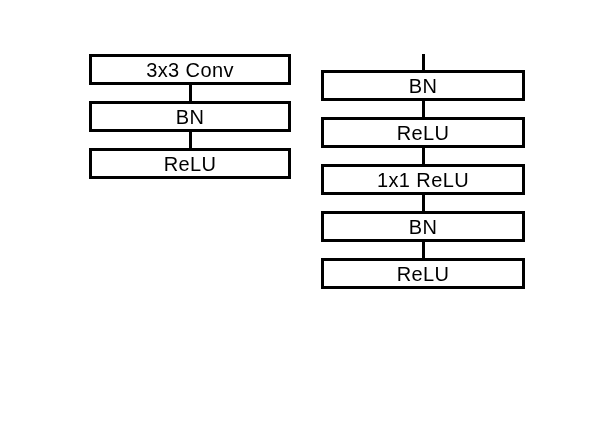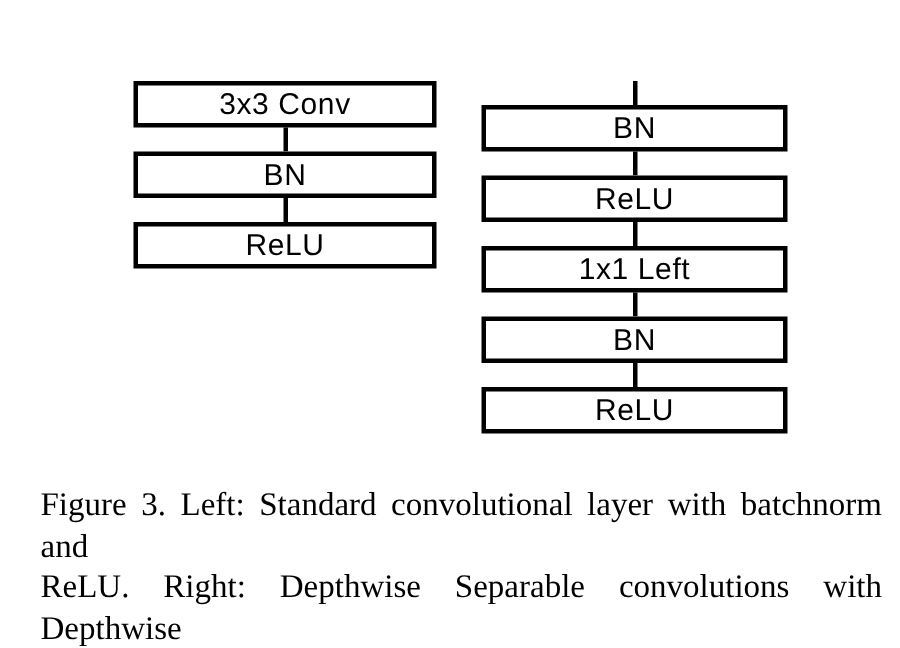--- a/index.html
+++ b/index.html
@@ -93,28 +93,23 @@
       <div class="connector"></div>
       <div class="box">ReLU</div>
     </div>
 
     <div class="column column-right">
       <div class="connector"></div>
       <div class="box">BN</div>
       <div class="connector"></div>
       <div class="box">ReLU</div>
       <div class="connector"></div>
-      <div class="box">1x1 Left</div>
+      <div class="box">1x1 ReLU</div>
       <div class="connector"></div>
       <div class="box">BN</div>
       <div class="connector"></div>
       <div class="box">ReLU</div>
     </div>
 
   </div>
 
-  <figcaption class="caption">
-    <div class="caption-line justified">Figure 3. Left: Standard convolutional layer with batchnorm and</div>
-    <div class="caption-line justified">ReLU. Right: Depthwise Separable convolutions with Depthwise</div>
-
-  </figcaption>
 
 </div>
 
 </body></html>

